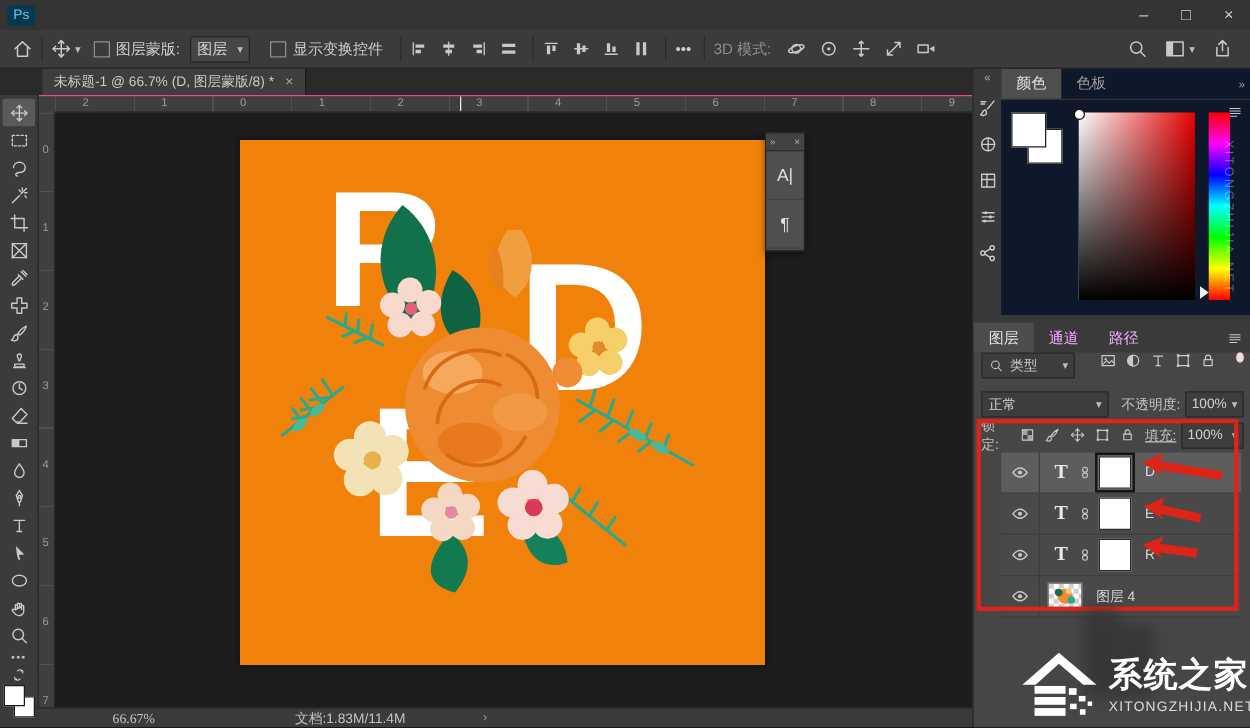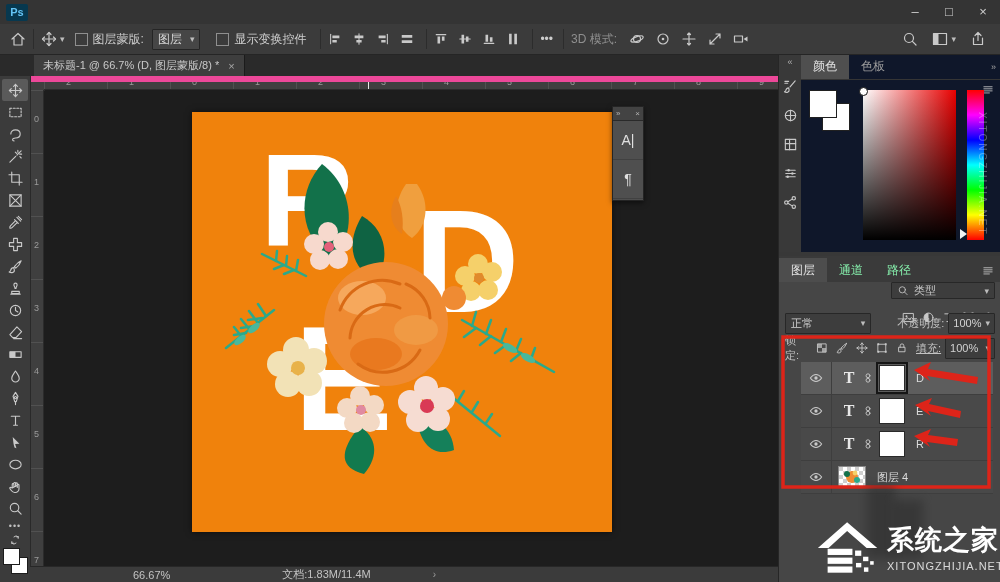--- a/index.html
+++ b/index.html
@@ -8,42 +8,42 @@
        -webkit-font-smoothing:antialiased;}
   
   [data-icon]{display:inline-flex;align-items:center;justify-content:center;}
   [data-icon] svg{width:100%;height:100%;stroke:#c9c9c9;fill:none;stroke-width:1.2;
        stroke-linecap:round;stroke-linejoin:round;}
   [data-icon] svg .f{fill:#c9c9c9;stroke:none;}
   
   .menubar{position:absolute;top:0;left:0;right:0;height:24px;background:#343434;
        border-bottom:1px solid #232323;display:flex;align-items:center;z-index:30;}
   .ps-logo{width:22px;height:17px;margin:0 7px 0 6px;background:#07384f;color:#63c4f5;
-       font-weight:bold;font-size:11px;display:flex;align-items:center;justify-content:center;border-radius:2px;}
+       font-weight:normal;font-size:11px;display:flex;align-items:center;justify-content:center;border-radius:2px;}
   .menu-item{padding:0 10px;height:24px;line-height:24px;color:#dadada;font-size:12px;cursor:default;}
   .win-btns{margin-left:auto;display:flex;}
   .win-btn{width:34px;height:23px;text-align:center;line-height:22px;color:#cfcfcf;font-size:13px;}
   
   .optionsbar{position:absolute;top:24px;left:0;right:0;height:30px;background:#3b3b3b;
        border-bottom:1px solid #252525;display:flex;align-items:center;z-index:30;}
   .ob-sep{width:1px;height:20px;background:#2c2c2c;margin:0 7px;flex:0 0 1px;}
   .icon16{width:16px;height:16px;flex:0 0 16px;}
   .icon14{width:14px;height:14px;flex:0 0 14px;}
   .icon12{width:12px;height:12px;flex:0 0 12px;}
   .checkbox{width:11px;height:11px;border:1px solid #8f8f8f;background:transparent;margin:0 5px 0 10px;flex:0 0 11px;}
   .ob-label{font-size:12px;color:#cdcdcd;white-space:nowrap;}
   .dropdown{background:#464646;border:1px solid #252525;height:19px;display:flex;align-items:center;
        padding:0 5px;margin-left:8px;gap:8px;border-radius:1px;}
   .dd-chevron{font-size:9px;color:#bdbdbd;}
   .dim-label{color:#8f8f8f;}
   .ob-right{margin-left:auto;display:flex;align-items:center;gap:14px;padding-right:14px;}
   .ob-group{display:flex;align-items:center;gap:10px;}
   
   .tabbar{position:absolute;top:55px;left:0;width:778px;height:21px;background:#2a2a2a;
-       border-bottom:6px solid #ec4899;z-index:20;}
+       border-bottom:1px solid #ec4899;z-index:20;}
   .doc-tab{position:absolute;left:34px;top:0;height:21px;background:#3e3e3e;display:flex;align-items:center;
        padding:0 9px;font-size:11px;color:#c9c9c9;gap:9px;border-right:1px solid #1b1b1b;}
   .tab-close{color:#a8a8a8;font-size:11px;}
   
   .toolbar{position:absolute;top:76px;left:0;width:30px;bottom:0;background:#3b3b3b;
        border-right:1px solid #292929;display:flex;flex-direction:column;align-items:center;padding-top:3px;z-index:20;}
   .tool{width:26px;height:22px;display:flex;align-items:center;justify-content:center;border-radius:2px;flex:0 0 22px;}
   .tool.selected{background:#5a5a5a;}
   .tool svg{width:15px;height:15px;}
   .tb-extra{margin-top:2px;display:flex;flex-direction:column;align-items:center;}
@@ -74,21 +74,21 @@
   
   .char-float{position:absolute;left:568px;top:16px;width:30px;height:93px;background:#4f4f4f;
        border:1px solid #242424;box-shadow:0 2px 5px rgba(0,0,0,.5);z-index:10;}
   .cf-head{height:13px;background:#434343;border-bottom:1px solid #2a2a2a;display:flex;align-items:center;
        justify-content:space-between;padding:0 3px;font-size:8px;color:#b5b5b5;}
   .cf-cell{height:38px;display:flex;align-items:center;justify-content:center;font-size:14px;color:#e0e0e0;
        border-bottom:1px solid #414141;}
   
   .statusbar{position:absolute;left:30px;bottom:0;width:748px;height:15px;background:#3b3b3b;border-top:1px solid #272727;
        display:flex;align-items:center;font-size:11px;color:#c3c3c3;z-index:20;}
-  .sb-zoom{margin-left:103px;}
+  .sb-zoom{margin-left:60px;font-family:Liberation Serif, serif;}
   .sb-doc{margin-left:112px;}
   .sb-chev{margin-left:62px;color:#9a9a9a;font-size:10px;}
   
   .dock{position:absolute;top:54px;left:778px;width:222px;height:528px;background:#424242;border-left:1px solid #262626;z-index:25;}
   .dock-strip{position:absolute;left:0;top:0;width:22px;height:198px;background:#393939;border-right:1px solid #2d2d2d;}
   .strip-collapse{font-size:9px;color:#b0b0b0;text-align:center;display:block;padding-top:3px;}
   .strip-icons{display:flex;flex-direction:column;align-items:center;gap:14px;margin-top:12px;}
   .strip-icons [data-icon]{width:15px;height:15px;}
   .color-panel{position:absolute;left:22px;top:0;width:200px;height:198px;background:#0f172a;}
   .cp-head{height:25px;display:flex;align-items:center;border-bottom:1px solid #353535;}
@@ -104,35 +104,35 @@
   .sat-marker{position:absolute;left:58px;top:33px;width:7px;height:7px;border:1px solid #111;border-radius:50%;background:#fff;z-index:2;}
   .hue-strip{position:absolute;left:166px;top:36px;width:17px;height:150px;
        background:linear-gradient(to bottom,#f00,#f0f,#00f,#0ff,#0f0,#ff0,#f00);}
   .hue-marker{position:absolute;left:159px;top:175px;width:0;height:0;border-top:5px solid transparent;
        border-bottom:5px solid transparent;border-left:7px solid #f2f2f2;z-index:2;}
   .side-mark{position:absolute;left:176px;top:58px;color:rgba(255,255,255,.32);font-size:10px;letter-spacing:2px;
        writing-mode:vertical-rl;z-index:3;}
   
   .layers-panel{position:absolute;left:0;top:198px;width:222px;height:330px;background:#464646;border-top:4px solid #383838;box-sizing:border-box;}
   .lp-tabs{height:26px;background:#3a3a3a;display:flex;align-items:flex-end;}
-  .lp-tab{padding:0 12px;height:24px;line-height:24px;font-size:12px;color:#86efac;}
+  .lp-tab{padding:0 12px;height:24px;line-height:24px;font-size:12px;color:#f0abfc;}
   .lp-tab.active{background:#4d4d4d;color:#e2e2e2;}
   .lp-menu{margin-left:auto;width:14px;height:11px;margin-right:6px;margin-bottom:6px;}
-  .lp-filter{height:28px;display:flex;align-items:flex-end;padding:0 6px;gap:12px;flex-direction:column;}
+  .lp-filter{height:28px;display:flex;align-items:flex-start;padding:0 6px;gap:12px;}
   .lp-search{background:#3d3d3d;border:1px solid #272727;height:19px;display:flex;align-items:center;gap:5px;
        padding:0 5px;width:92px;border-radius:1px;}
   .lp-search .lbl{font-size:11px;color:#c7c7c7;flex:1;}
   .filter-icons{display:flex;align-items:center;gap:7px;margin-left:8px;}
   .filter-icons [data-icon]{width:13px;height:13px;}
   .filter-dot{width:8px;height:8px;border-radius:50%;background:#e3e3e3;margin-left:4px;box-shadow:0 0 2px #d44;}
   .lp-blend{height:26px;display:flex;align-items:center;padding:0 6px;}
   .blend-box{background:#3d3d3d;border:1px solid #272727;height:19px;width:102px;display:flex;align-items:center;
        padding:0 5px;font-size:11px;color:#d2d2d2;border-radius:1px;}
   .blend-box .sp{flex:1;}
-  .opacity-label{margin-left:26px;font-size:11px;color:#c3c3c3;white-space:nowrap;}
+  .opacity-label{margin-left:10px;font-size:11px;color:#c3c3c3;white-space:nowrap;}
   .val-box{background:#3d3d3d;border:1px solid #272727;height:19px;width:40px;display:flex;align-items:center;
        padding:0 4px;font-size:11px;color:#d2d2d2;margin-left:4px;gap:4px;border-radius:1px;}
   .lp-lock{height:24px;display:flex;align-items:center;padding:0 6px;font-size:11px;color:#c3c3c3;}
   .lock-icons{display:flex;align-items:center;gap:8px;margin-left:6px;}
   .lock-icons [data-icon]{width:12px;height:12px;}
   .fill-label{margin-left:8px;white-space:nowrap;text-decoration:underline;}
   .lp-rows{position:absolute;left:22px;right:8px;top:106px;}
   .layer-row{position:relative;height:32px;display:flex;align-items:center;border-bottom:1px solid #3e3e3e;background:#494949;}
   .layer-row.selected{background:#5d5d5d;}
   .eye{width:30px;display:flex;justify-content:center;border-right:1px solid #3e3e3e;height:32px;align-items:center;}

